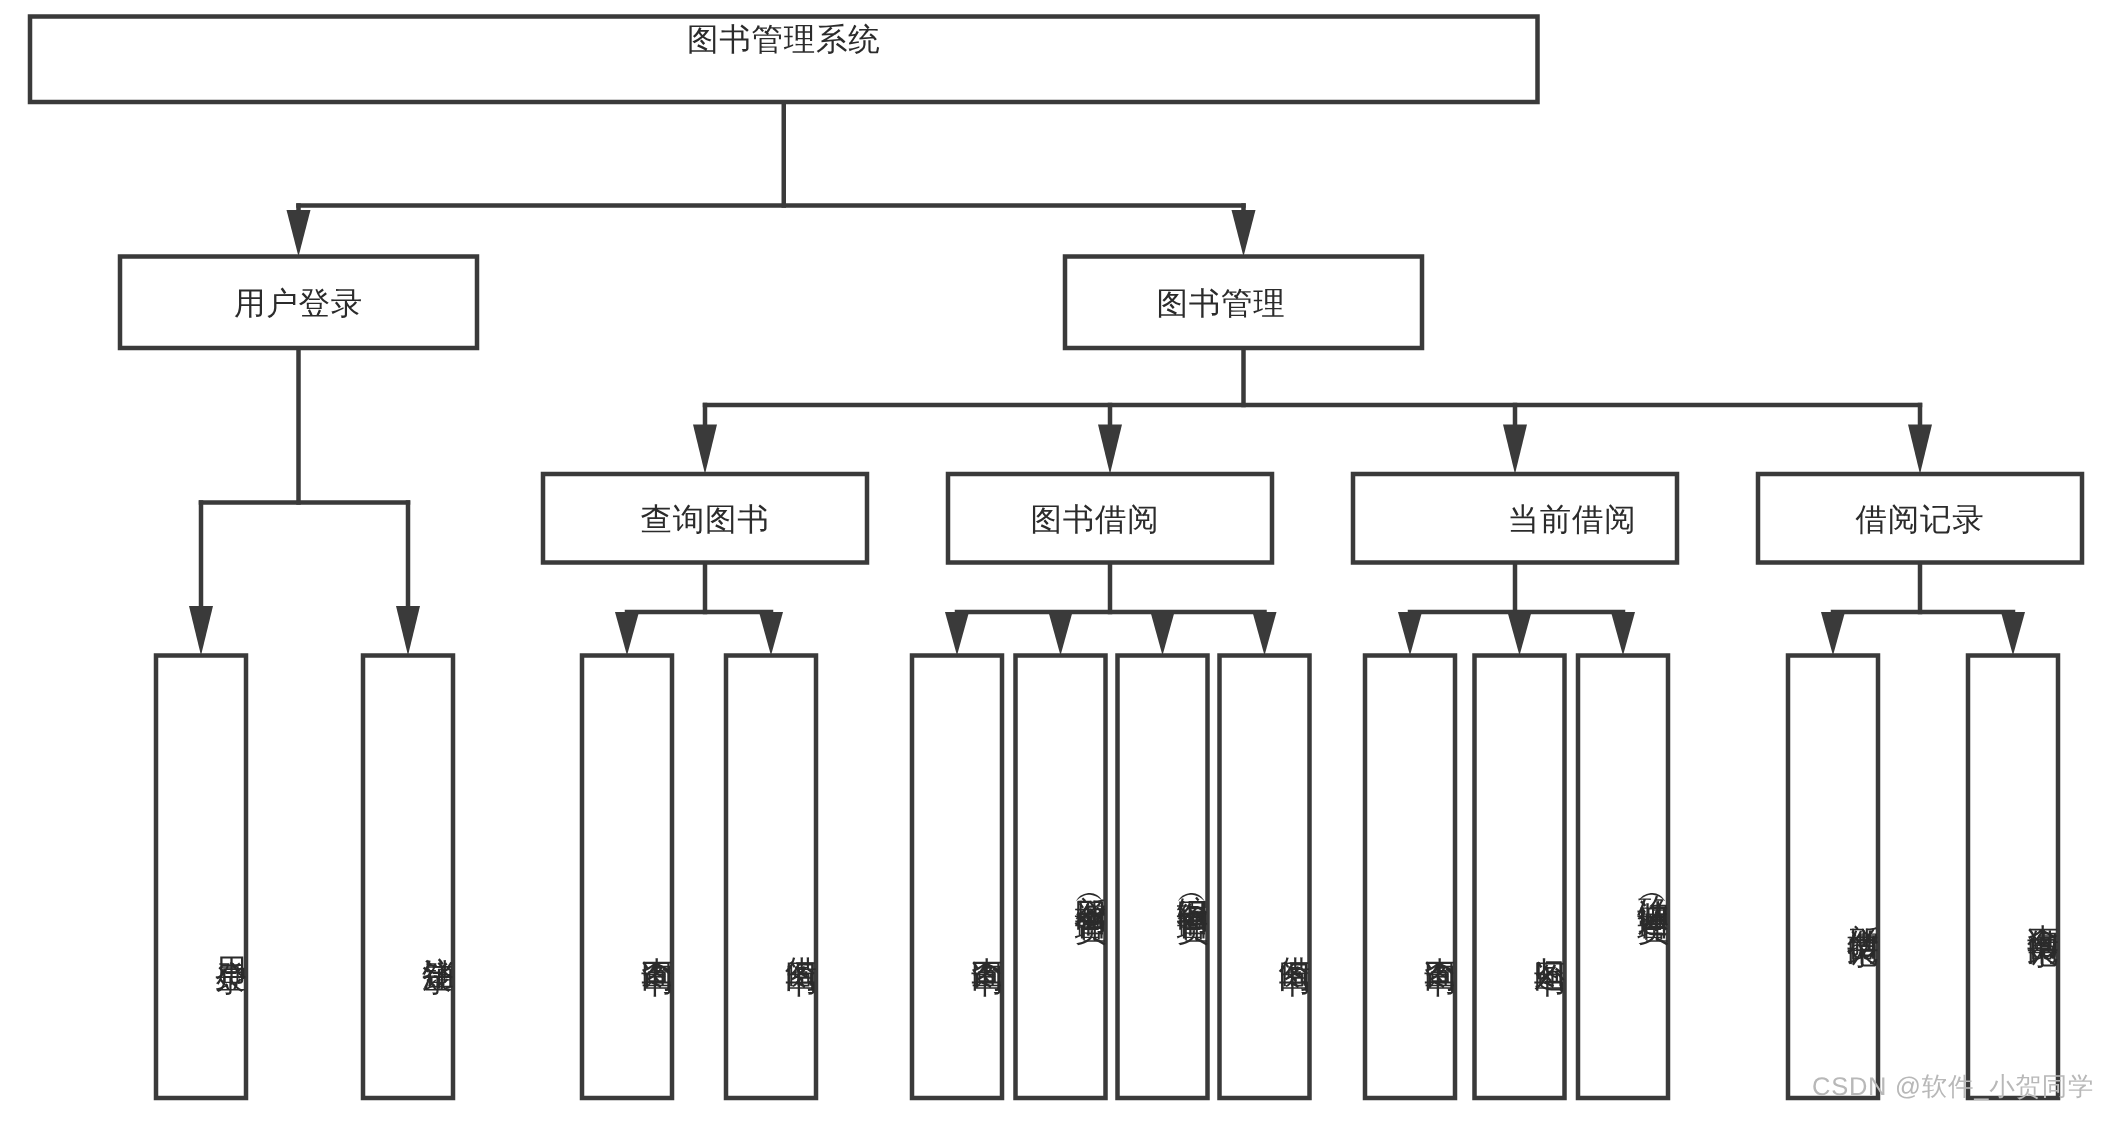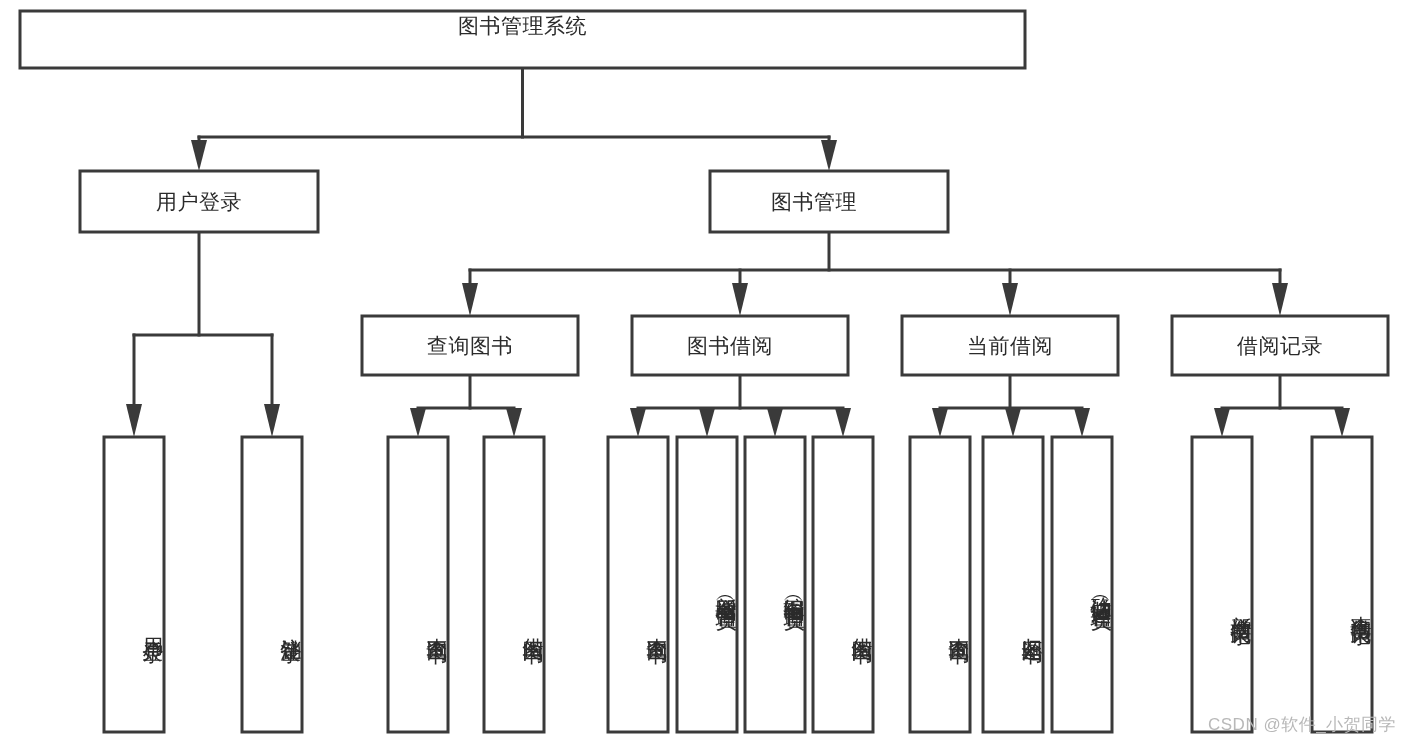--- a/index.html
+++ b/index.html
@@ -167,21 +167,21 @@
     </g>
   </svg>
 
   <div class="node-label horizontal" style="left:20px; top:3px; width:1005px; height:46px;">图书管理系统</div>
 
   <div class="node-label horizontal" style="left:80px; top:171px; width:238px; height:61px;">用户登录</div>
   <div class="node-label horizontal" style="left:710px; top:171px; width:208px; height:61px;">图书管理</div>
 
   <div class="node-label horizontal" style="left:362px; top:316px; width:216px; height:59px;">查询图书</div>
   <div class="node-label horizontal" style="left:632px; top:316px; width:196px; height:59px;font-family:Liberation Serif, serif;">图书借阅</div>
-  <div class="node-label horizontal" style="left:902px; top:316px; width:216px; height:59px;">当前借阅</div>
+  <div class="node-label horizontal" style="left:902px; top:316px; width:216px; height:59px;padding-left:38px;">当前借阅</div>
   <div class="node-label horizontal" style="left:1172px; top:316px; width:216px; height:59px;">借阅记录</div>
 
   <div class="node-label vertical" style="left:104px; top:517px; width:60px; height:215px;">用户登录</div>
   <div class="node-label vertical" style="left:242px; top:517px; width:60px; height:215px;">注销登录</div>
   <div class="node-label vertical" style="left:388px; top:517px; width:60px; height:215px;">查询图书</div>
   <div class="node-label vertical" style="left:484px; top:517px; width:60px; height:215px;">借阅图书</div>
   <div class="node-label vertical" style="left:608px; top:517px; width:60px; height:215px;">查询图书</div>
   <div class="node-label vertical" style="left:677px; top:445px; width:60px; height:287px;">新增图书（管理员）</div>
   <div class="node-label vertical" style="left:745px; top:445px; width:60px; height:287px;">编辑图书（管理员）</div>
   <div class="node-label vertical" style="left:813px; top:517px; width:60px; height:215px;">借阅图书</div>

